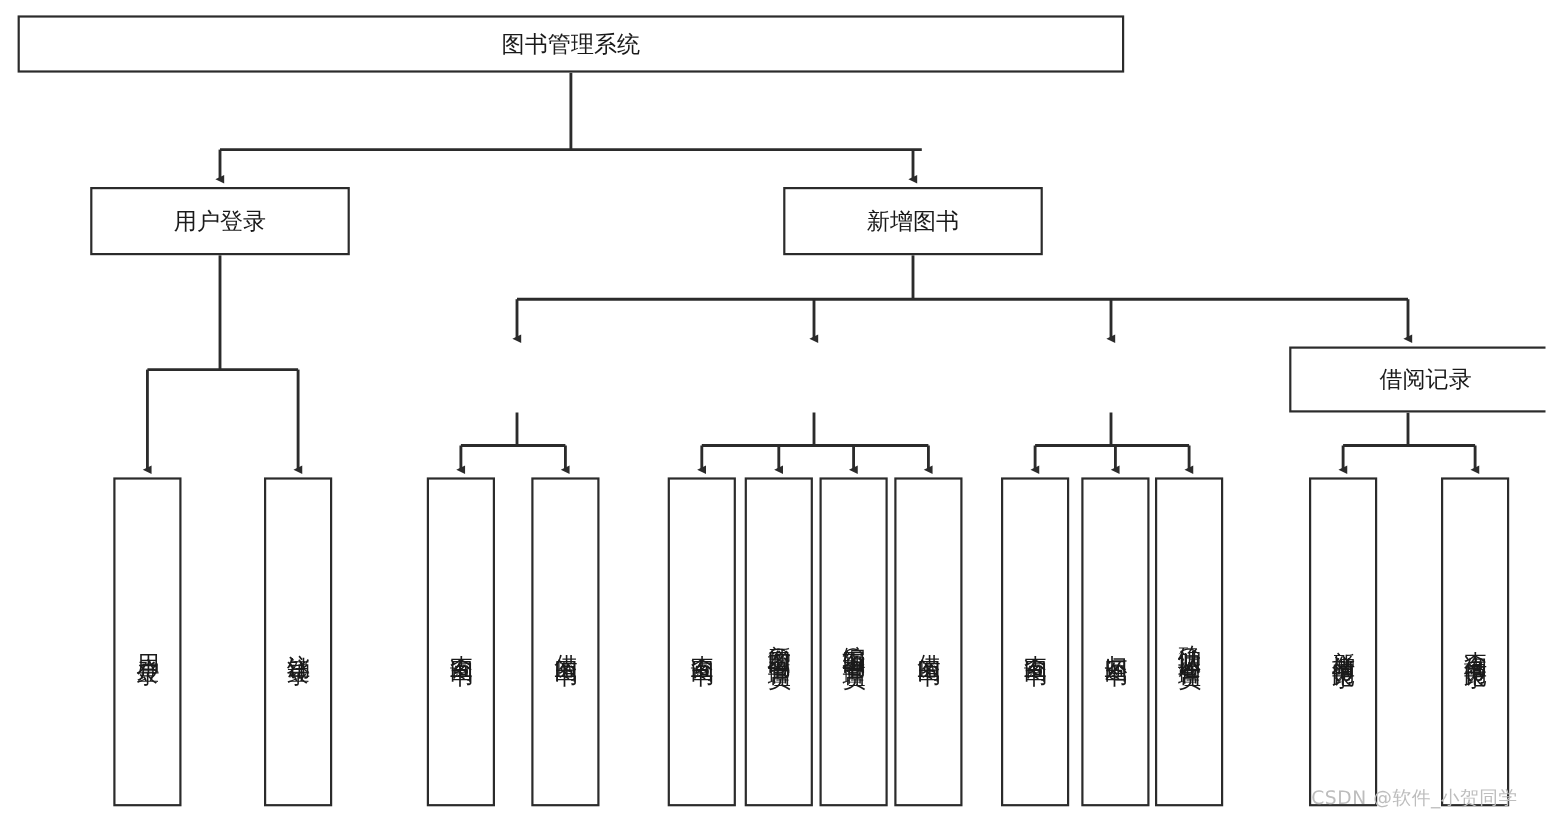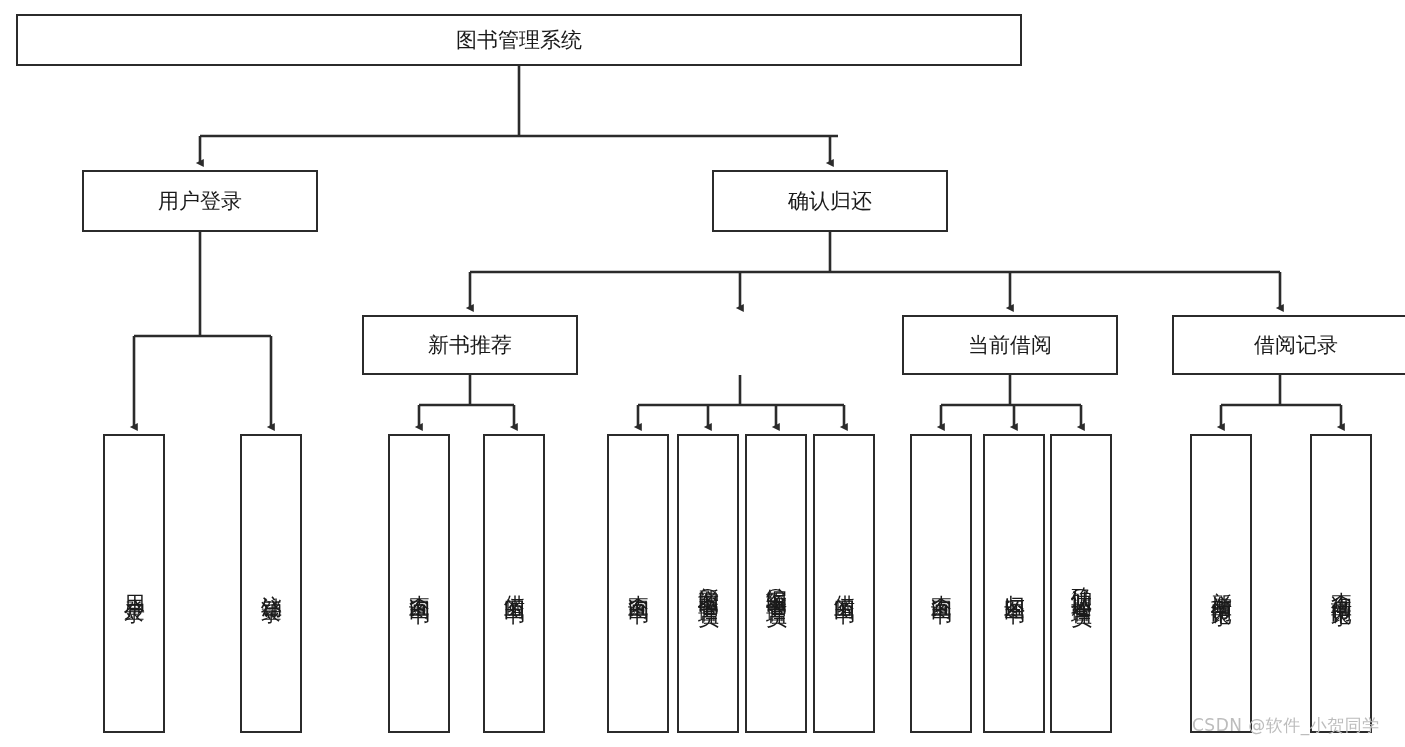--- a/index.html
+++ b/index.html
@@ -122,29 +122,23 @@
   </svg>
 
   <div class="node horizontal" style="left: 16px; top: 14px; width: 1006px; height: 52px;">
     <span class="label">图书管理系统</span>
   </div>
 
   <div class="node horizontal" style="left: 82px; top: 170px; width: 236px; height: 62px;">
     <span class="label">用户登录</span>
   </div>
   <div class="node horizontal" style="left: 712px; top: 170px; width: 236px; height: 62px;">
-    <span class="label">确认归还</span>
+    <span class="label">新增图书</span>
   </div>
 
-  <div class="node horizontal" style="left: 362px; top: 315px; width: 216px; height: 60px;">
-    <span class="label">新书推荐</span>
-  </div>
-  <div class="node horizontal" style="left: 902px; top: 315px; width: 216px; height: 60px;">
-    <span class="label">当前借阅</span>
-  </div>
   <div class="node horizontal" style="left: 1172px; top: 315px; width: 248px; height: 60px;">
     <span class="label">借阅记录</span>
   </div>
 
   <div class="node vertical" style="left: 103px; top: 434px; width: 62px; height: 299px;">
     <span class="label">用户登录</span>
   </div>
   <div class="node vertical" style="left: 240px; top: 434px; width: 62px; height: 299px;">
     <span class="label">注销登录</span>
   </div>

